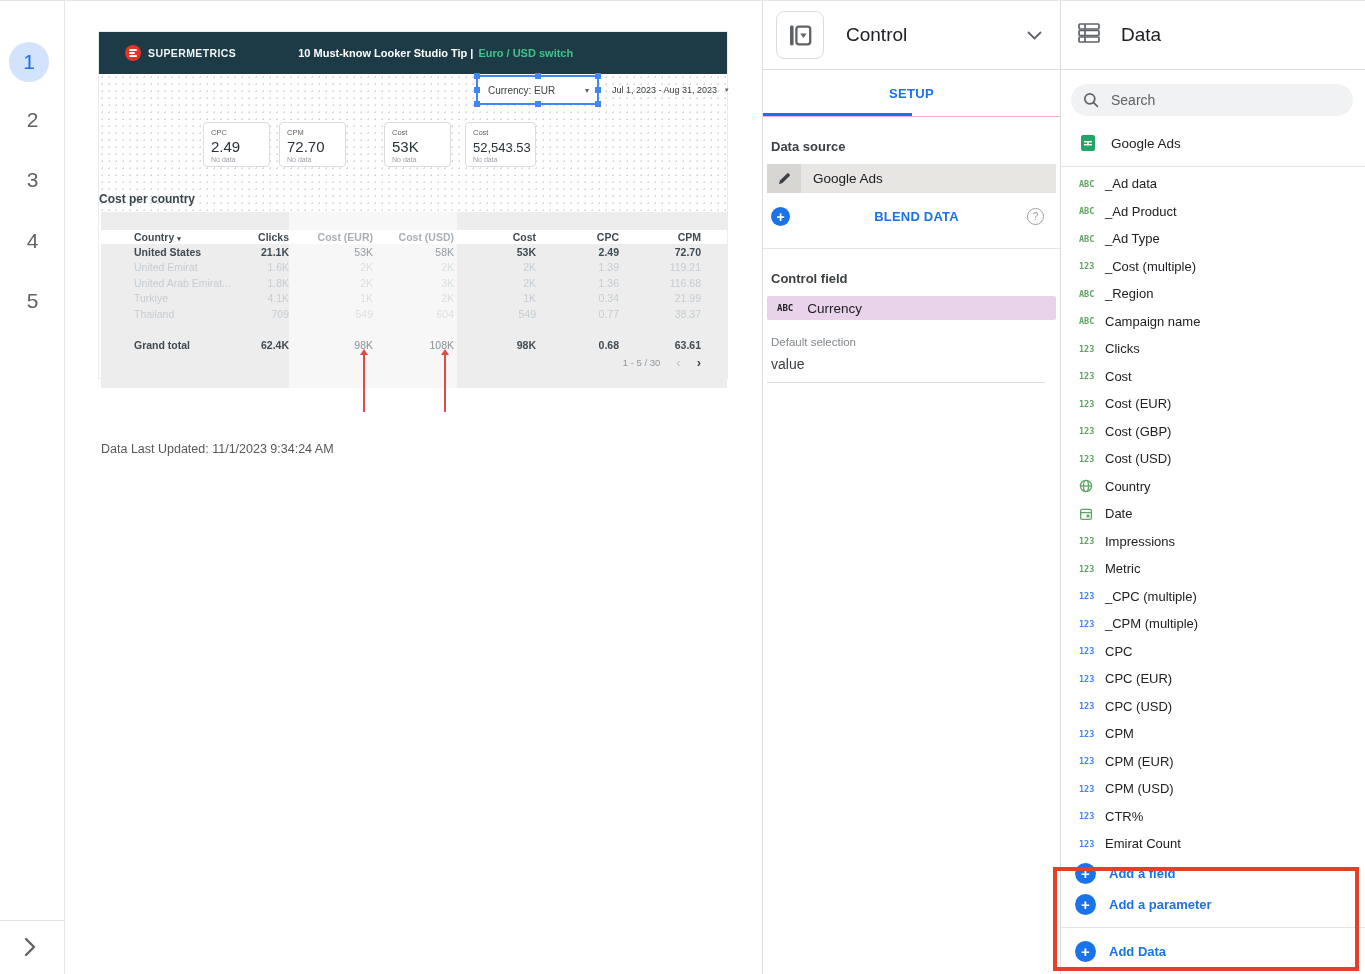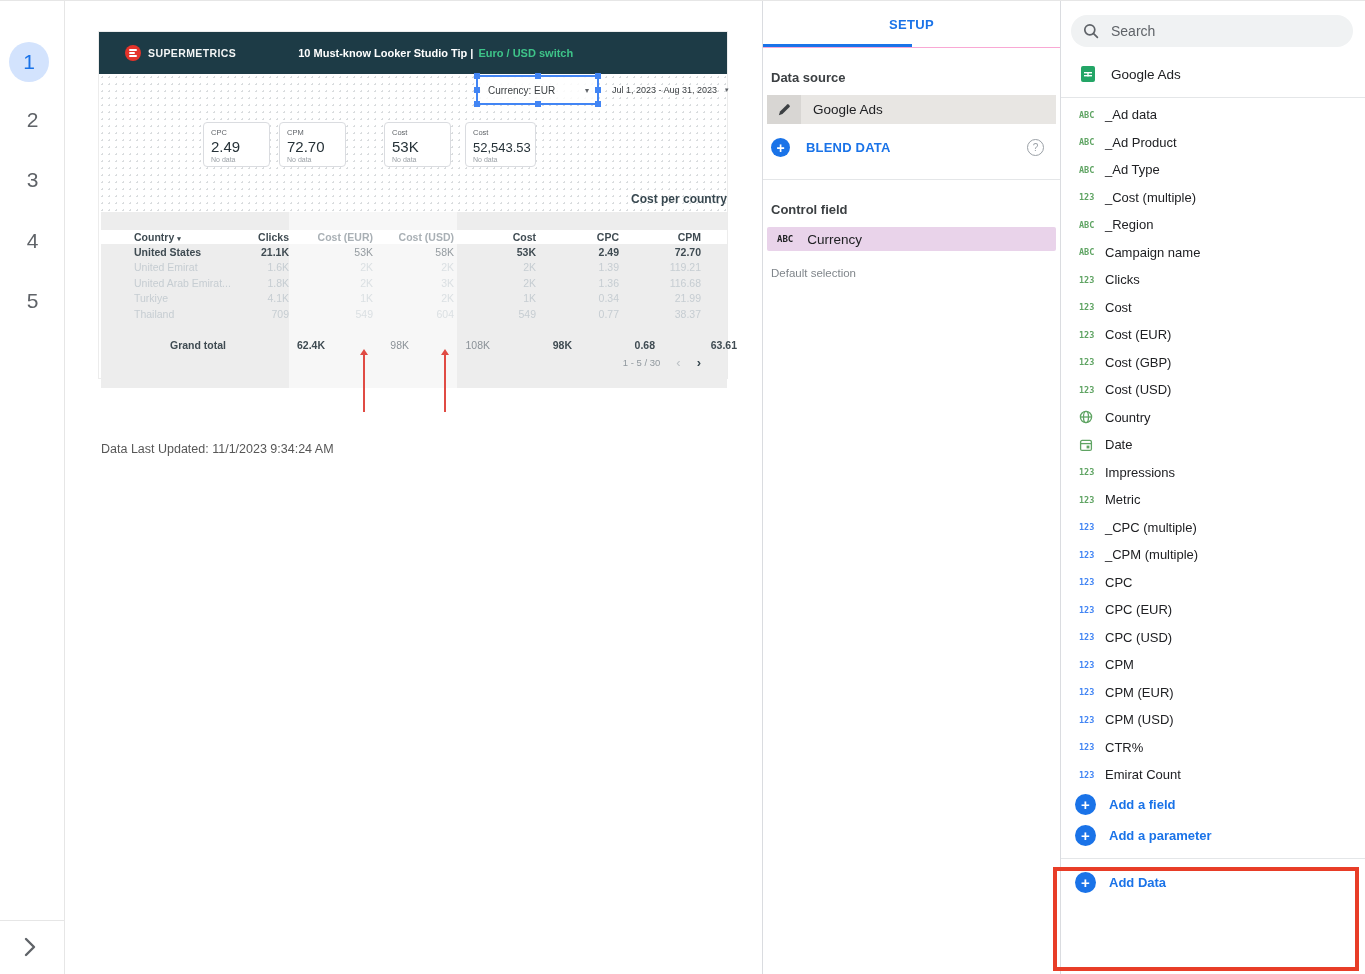--- a/index.html
+++ b/index.html
@@ -34,37 +34,37 @@
   .datectl{position:absolute;left:513px;top:50px;width:112px;height:16px;display:flex;align-items:center;cursor:pointer;}
   .datectl .dtext{font-size:9px;color:#3c4043;white-space:nowrap;}
   .datectl .caret{font-size:7px;color:#5f6368;margin-left:8px;}
   
   .card{position:absolute;top:90px;height:45px;background:#fff;border:1px solid #dadce0;border-radius:4px;box-sizing:border-box;padding:5px 7px;cursor:pointer;}
   .card .clabel{font-size:7.5px;color:#5f6368;}
   .card .cvalue{font-size:15px;color:#263238;margin-top:1px;}
   .card .cnote{font-size:7px;color:#9aa0a6;margin-top:1px;}
   .card1{left:104px;width:67px;}.card2{left:180px;width:67px;}.card3{left:285px;width:67px;}
   .card4{left:366px;width:71px;}.card4 .cvalue{font-size:13px;margin-top:3px;}
-  .ttitle{position:absolute;left:0;top:160px;width:100%;text-align:right;font-size:12px;font-weight:bold;color:#37474f;}
+  .ttitle{position:absolute;left:0;top:160px;width:100%;text-align:left;font-size:12px;font-weight:bold;color:#37474f;}
   
   .tblock{position:absolute;left:2px;top:180px;width:626px;height:176px;background:#ededed;}
   .band{position:absolute;left:188px;top:0;width:168px;height:100%;background:#f7f7f7;}
   .tgrid{position:relative;display:grid;grid-template-columns:98px 57px 84px 81px 82px 83px 82px;padding:0 26px 0 33px;align-items:center;}
   .thead{margin-top:18px;height:14px;background:#fff;}
   .trow{height:15.5px;}
   .cell{font-size:10.5px;text-align:right;white-space:nowrap;overflow:hidden;text-overflow:ellipsis;}
   .cell.c0{text-align:left;}
   .thead .cell{color:#3f4b52;font-weight:bold;}
   .thead .band-cell{color:#a9b0b5;font-weight:bold;}
   .sortcaret{font-size:7px;color:#3f4b52;margin-left:3px;}
   .trow .cell{color:#c6cdd2;}
   .trow .band-cell{color:#dbe0e3;}
   .trow.rfirst .cell{color:#3f4b52;font-weight:bold;}
   .trow.rfirst .band-cell{color:#959ca1;font-weight:normal;}
-  .trow.rtotal{margin-top:15.5px;margin-left:36px;}
+  .trow.rtotal{margin-top:15.5px;}
   .trow.rtotal .cell{color:#3f4b52;font-weight:bold;}
   .trow.rtotal .band-cell{color:#8b9298;font-weight:normal;}
   .tpager{position:relative;display:flex;justify-content:flex-end;align-items:center;gap:16px;padding-right:26px;margin-top:2px;height:16px;}
   .pginfo{font-size:9.5px;color:#90989e;}
   .pgprev{font-size:13px;color:#bcc1c5;cursor:pointer;}
   .pgnext{font-size:13px;color:#37474f;cursor:pointer;font-weight:bold;}
   
   .arrow{position:absolute;width:2px;background:#e04b44;}
   .arrow:before{content:"";position:absolute;top:-5px;left:-3px;border-left:4px solid transparent;border-right:4px solid transparent;border-bottom:6px solid #e04b44;}
   .arrow.a1{left:264px;top:322px;height:58px;}
@@ -80,21 +80,21 @@
   .tab{flex:1;display:flex;align-items:center;justify-content:center;font-size:13px;letter-spacing:.3px;cursor:pointer;}
   .tab.active{color:#1a73e8;font-weight:bold;}
   .tab.idle{color:#5f6368;}
   .tab-underline{position:absolute;left:0;bottom:0;width:149px;height:3px;background:#1a73e8;}
   .cp-label{font-size:13px;font-weight:bold;color:#3c4043;margin:22px 0 10px 8px;}
   .ds-chip{margin:0 4px;height:29px;display:flex;cursor:pointer;}
   .ds-pencil{width:34px;background:#d8d6d3;display:flex;align-items:center;justify-content:center;}
   .ds-name{flex:1;background:#e8e6e3;display:flex;align-items:center;padding-left:12px;font-size:13.5px;color:#202124;}
   .blend{display:flex;align-items:center;margin:14px 8px 0 8px;cursor:pointer;}
   .pluscirc{width:19px;height:19px;border-radius:50%;background:#1a73e8;color:#fff;display:flex;align-items:center;justify-content:center;font-size:14px;font-weight:bold;flex:none;}
-  .blend-label{font-size:13px;font-weight:bold;color:#1a73e8;letter-spacing:.2px;margin-left:16px;flex:1;}
+  .blend-label{font-size:13px;font-weight:bold;color:#1a73e8;letter-spacing:.2px;margin-left:16px;flex:1;text-align:center;}
   .helpcirc{width:17px;height:17px;border:1.5px solid #9aa0a6;border-radius:50%;color:#9aa0a6;font-size:10px;display:flex;align-items:center;justify-content:center;margin-right:8px;cursor:pointer;box-sizing:border-box;}
   .cp-div{border:none;border-top:1px solid #e4e6e8;margin:22px 0 0 0;}
   .fieldchip{margin:0 4px;height:24px;background:#e9d3ea;border-radius:2px;display:flex;align-items:center;cursor:pointer;}
   .fc-glyph{font-family:"DejaVu Sans Mono",monospace;font-size:9px;font-weight:bold;color:#202124;margin-left:10px;}
   .fc-name{font-size:13.5px;color:#202124;margin-left:14px;}
   .cp-sublabel{font-size:11.5px;color:#80868b;margin:16px 0 4px 8px;}
   .cp-value{margin:0 4px;border:none;border-bottom:1px solid #dadce0;font-size:14px;color:#3c4043;padding:4px 4px 10px 4px;width:278px;box-sizing:border-box;background:transparent;font-family:"Liberation Sans",sans-serif;outline:none;}
   
   .dpanel{position:absolute;left:1060px;top:0;width:305px;height:974px;background:#fff;border-left:1px solid #dadce0;box-sizing:border-box;}
   .dp-head{height:68px;border-bottom:1px solid #dadce0;display:flex;align-items:center;}
@@ -274,20 +274,35 @@
       </div>
 
       <div class="arrow a1"></div>
       <div class="arrow a2"></div>
     </div>
 
     <div class="lastupd">Data Last Updated: 11/1/2023 9:34:24 AM</div>
   </main>
 
   <section class="cpanel">
+    <div class="cp-head">
+      <div class="cp-iconbox">
+        <svg width="27" height="27" viewBox="0 0 27 27">
+          <rect x="3" y="3.5" width="3.6" height="20" rx="1.4" fill="#5f6368"></rect>
+          <rect x="9.4" y="4.6" width="13.8" height="17.8" rx="2.6" fill="none" stroke="#5f6368" stroke-width="2.3"></rect>
+          <path d="M13.2 11.6 h6.4 l-3.2 4.4 z" fill="#5f6368"></path>
+        </svg>
+      </div>
+      <span class="cp-title">Control</span>
+      <span class="cp-chevron">
+        <svg width="15" height="9" viewBox="0 0 15 9">
+            <polyline points="1.5,1.5 7.5,7.5 13.5,1.5" fill="none" stroke="#5f6368" stroke-width="1.8" stroke-linecap="round"></polyline>
+          </svg>
+      </span>
+    </div>
 
     <div class="tabs">
       <div class="tab active">SETUP</div>
       <div class="tab-underline"></div>
     </div>
 
     <div class="cp-label">Data source</div>
     <div class="ds-chip">
       <span class="ds-pencil">
         <svg width="15" height="15" viewBox="0 0 16 16">
@@ -303,23 +318,39 @@
     </div>
 
     <hr class="cp-div">
 
     <div class="cp-label">Control field</div>
     <div class="fieldchip">
       <span class="fc-glyph">ABC</span>
       <span class="fc-name">Currency</span>
     </div>
     <div class="cp-sublabel">Default selection</div>
+    <input class="cp-value" value="value" style="">
   </section>
 
   <section class="dpanel">
+    <div class="dp-head">
+      <span class="dp-headicon">
+        <svg width="24" height="24" viewBox="0 0 24 24">
+          <g fill="none" stroke="#5f6368" stroke-width="1.7">
+            <rect x="2" y="3" width="20" height="5" rx="1"></rect>
+              <line x1="8" y1="3" x2="8" y2="8"></line>
+            <rect x="2" y="9.5" width="20" height="5" rx="1"></rect>
+              <line x1="8" y1="9.5" x2="8" y2="14.5"></line>
+            <rect x="2" y="16" width="20" height="5" rx="1"></rect>
+              <line x1="8" y1="16" x2="8" y2="21"></line>
+          </g>
+        </svg>
+      </span>
+      <span class="dp-title">Data</span>
+    </div>
 
     <div class="searchwrap">
       <div class="searchpill">
         <svg width="16" height="16" viewBox="0 0 16 16">
           <circle cx="6.8" cy="6.8" r="5" fill="none" stroke="#5f6368" stroke-width="1.7"></circle>
           <line x1="10.6" y1="10.6" x2="14.4" y2="14.4" stroke="#5f6368" stroke-width="1.7" stroke-linecap="round"></line>
         </svg>
         <input type="text" placeholder="Search" style="">
       </div>
     </div>

